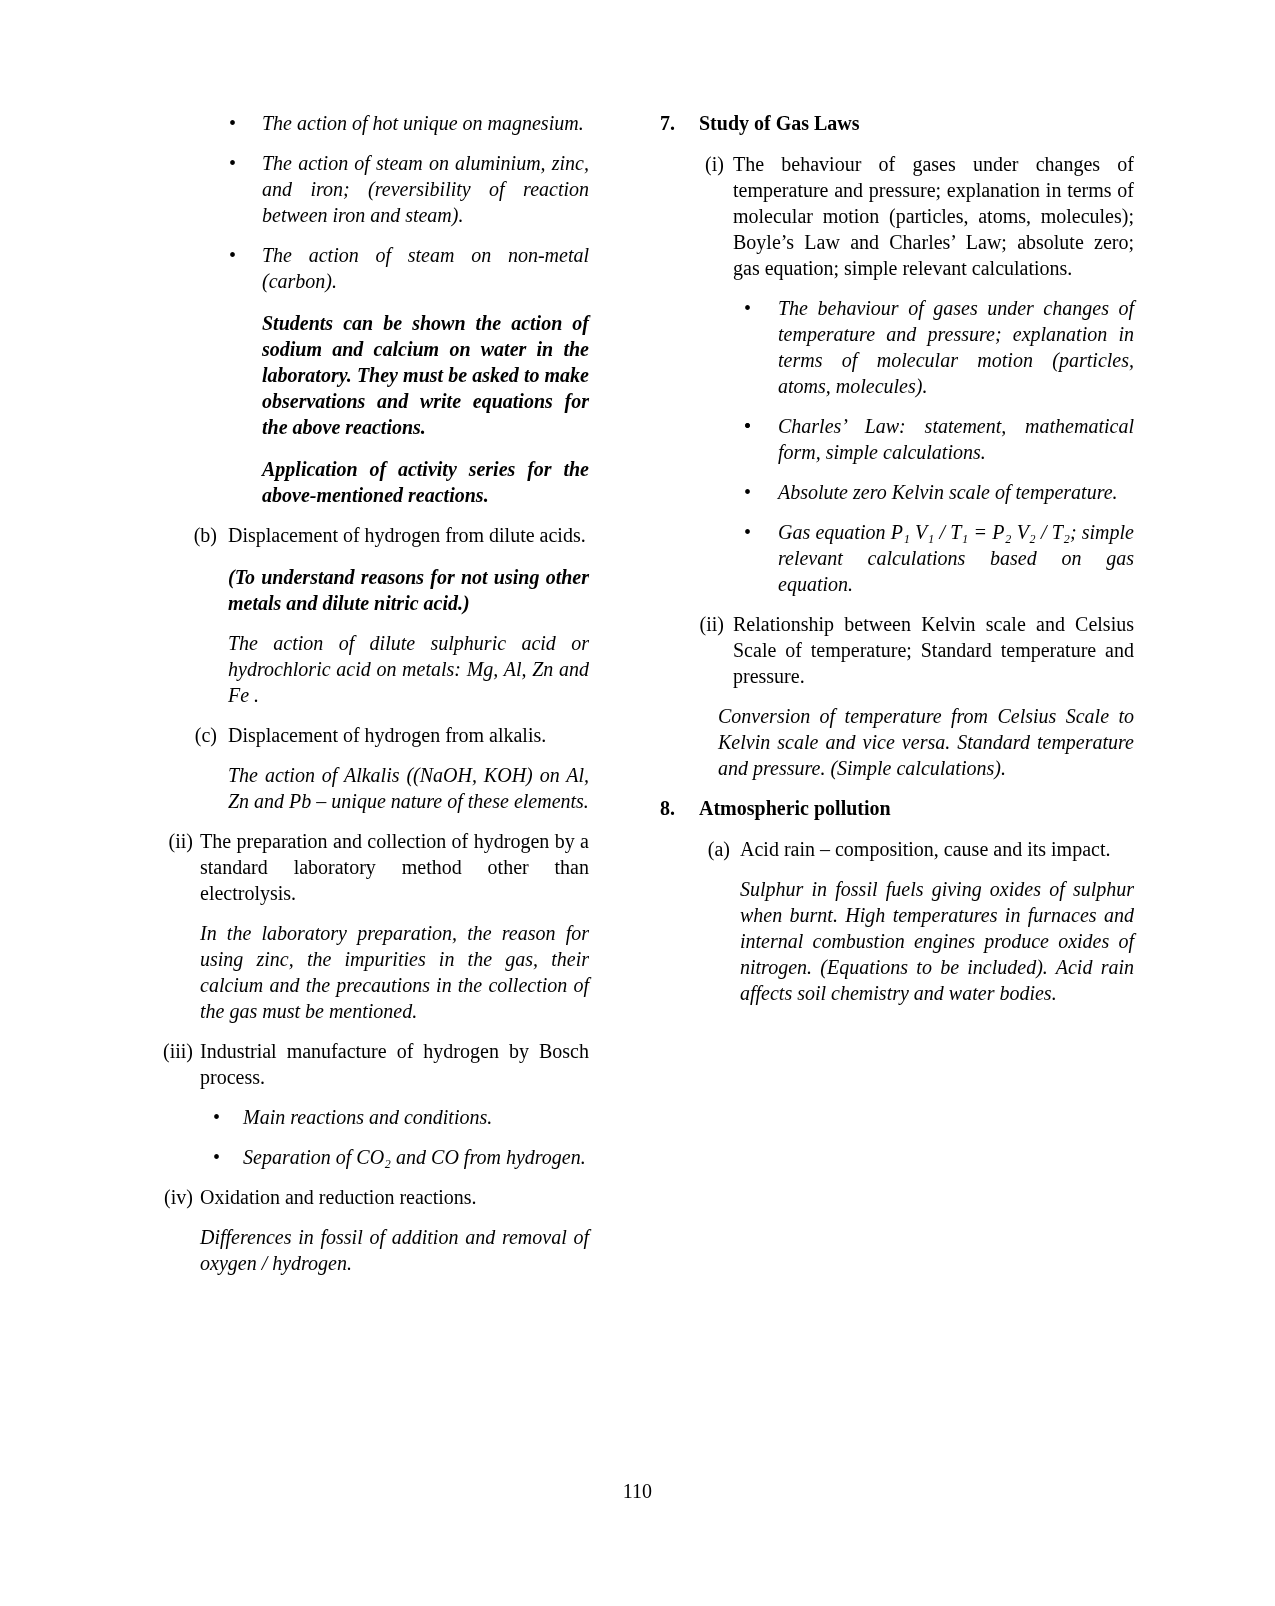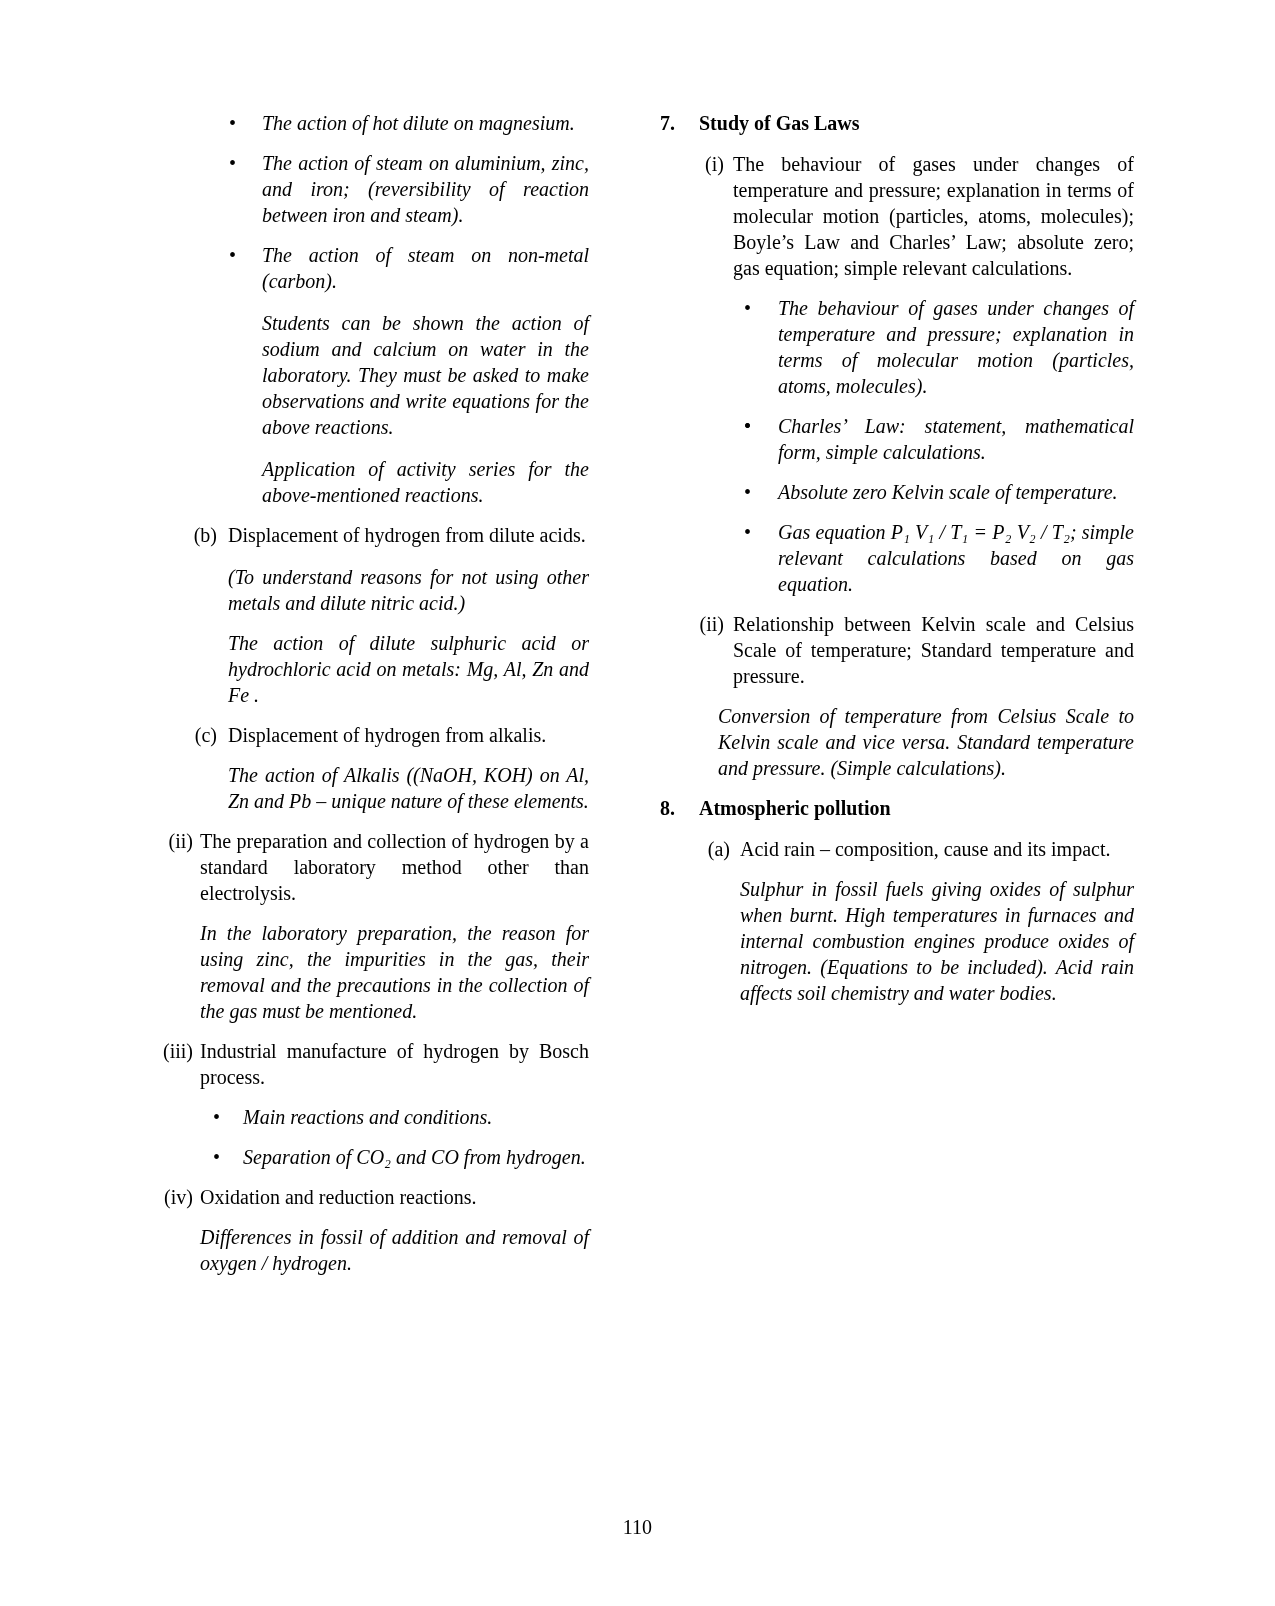--- a/index.html
+++ b/index.html
@@ -15,21 +15,21 @@
     overflow:hidden;
   }
   .col{position:absolute;top:110px;}
   .col-left{left:155px;width:434px;}
   .col-right{left:660px;width:474px;}
 
   .blk{position:relative;text-align:justify;margin-bottom:14px;}
   .marker{position:absolute;top:0;}
 
   .italic{font-style:italic;}
-  .bolditalic{font-style:italic;font-weight:normal;margin-top:16px;}
+  .bolditalic{font-style:italic;font-weight:bold;margin-top:16px;}
 
   
   .l-b1{padding-left:107px;}          .l-b1 > .marker{left:74px;}
   .l-note{margin-left:107px;}
   .l-i2{padding-left:73px;}           .l-i2 > .marker{left:0;width:62px;text-align:right;}
   .l-p2{margin-left:73px;}
   .l-i1{padding-left:45px;}           .l-i1 > .marker{left:-4px;width:42px;text-align:right;}
   .l-p1{margin-left:45px;}
   .l-b2{padding-left:88px;}           .l-b2 > .marker{left:58px;}
 
@@ -41,33 +41,32 @@
   .r-b{padding-left:118px;}           .r-b > .marker{left:84px;}
   .r-ia{padding-left:80px;}           .r-ia > .marker{left:6px;width:64px;text-align:right;}
   .r-pa{margin-left:80px;}
 
   .footer{
     position:absolute;
     top:1478px;
     left:0;
     width:100%;
     text-align:center;
-    margin-top:36px;
   }
 </style>
 </head>
 <body>
 
 <div class="page">
 
   <div class="col col-left">
 
     <div class="blk l-b1">
       <span class="marker">•</span>
-      <span class="italic">The action of hot dilute on magnesium.</span>
+      <span class="italic">The action of hot unique on magnesium.</span>
     </div>
 
     <div class="blk l-b1">
       <span class="marker">•</span>
       <span class="italic">The action of steam on aluminium, zinc, and iron; (reversibility of reaction between iron and steam).</span>
     </div>
 
     <div class="blk l-b1">
       <span class="marker">•</span>
       <span class="italic">The action of steam on non-metal (carbon).</span>
@@ -91,21 +90,21 @@
       <span>Displacement of hydrogen from alkalis.</span>
     </div>
 
     <div class="blk l-p2 italic">The action of Alkalis ((NaOH, KOH) on Al, Zn and Pb – unique nature of these elements.</div>
 
     <div class="blk l-i1">
       <span class="marker">(ii)</span>
       <span>The preparation and collection of hydrogen by a standard laboratory method other than electrolysis.</span>
     </div>
 
-    <div class="blk l-p1 italic">In the laboratory preparation, the reason for using zinc, the impurities in the gas, their removal and the precautions in the collection of the gas must be mentioned.</div>
+    <div class="blk l-p1 italic">In the laboratory preparation, the reason for using zinc, the impurities in the gas, their calcium and the precautions in the collection of the gas must be mentioned.</div>
 
     <div class="blk l-i1">
       <span class="marker">(iii)</span>
       <span>Industrial manufacture of hydrogen by Bosch process.</span>
     </div>
 
     <div class="blk l-b2">
       <span class="marker">•</span>
       <span class="italic">Main reactions and conditions.</span>
     </div>

